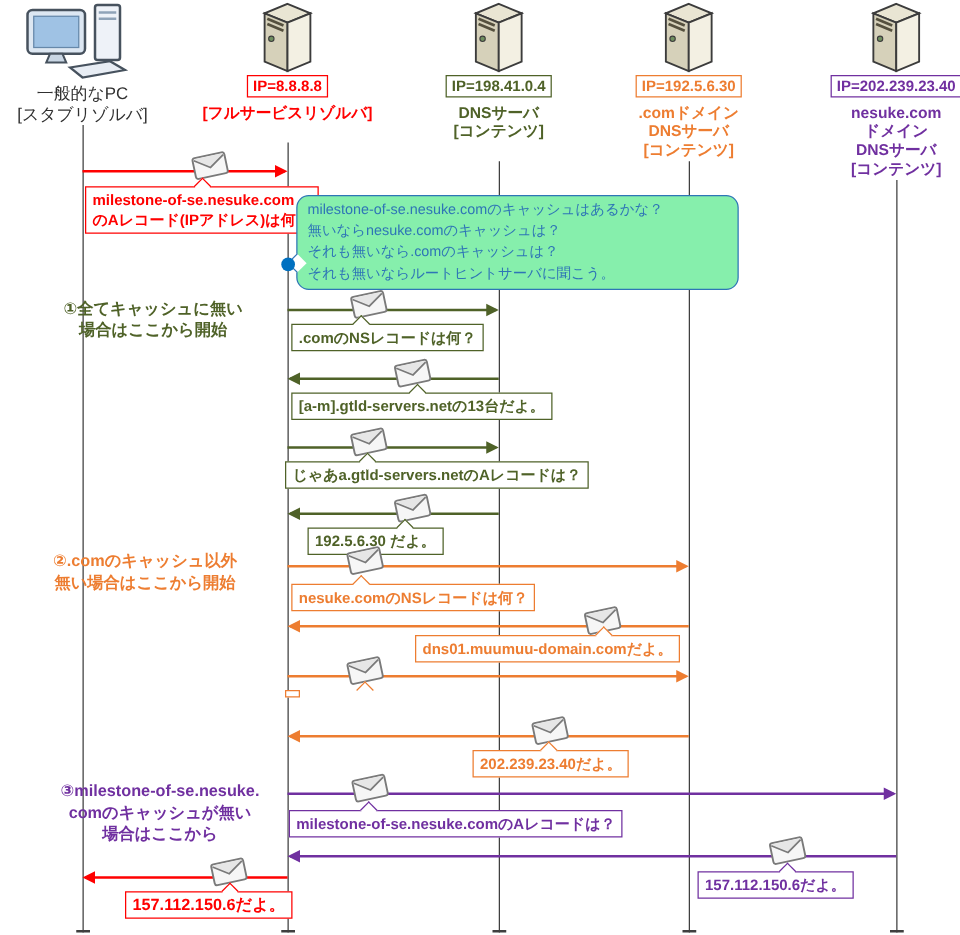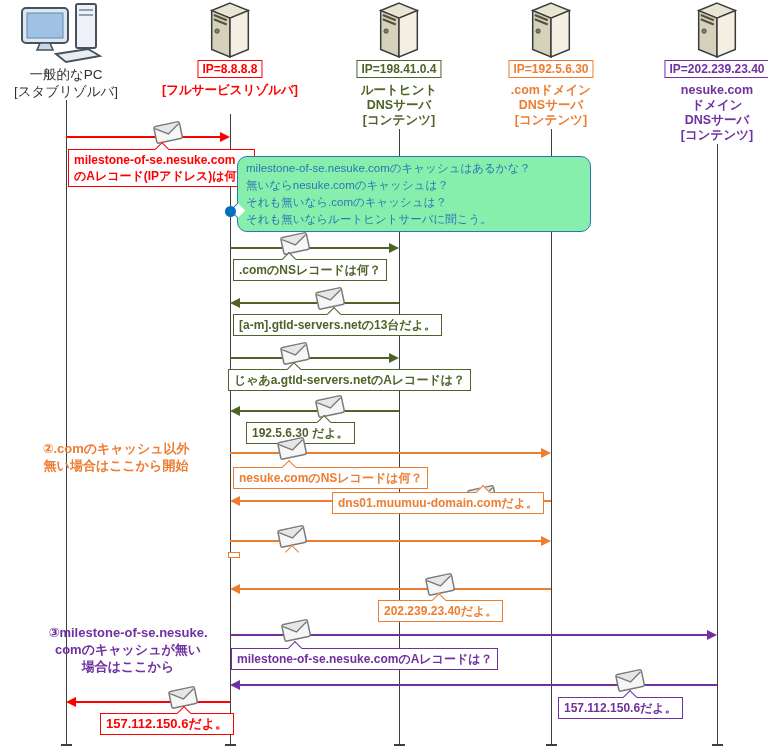--- a/index.html
+++ b/index.html
@@ -99,21 +99,20 @@
     <svg class="abs" style="left:377px;top:2px" width="44" height="56" viewBox="0 0 40 52">
       <polygon points="20,1 37,8 20,15 3,8" fill="#e9e5d3" stroke="#3c3c3c" stroke-width="1.4"></polygon>
       <polygon points="3,8 20,15 20,51 3,44" fill="#d6d1ba" stroke="#3c3c3c" stroke-width="1.4"></polygon>
       <polygon points="20,15 37,8 37,44 20,51" fill="#f3f0e3" stroke="#3c3c3c" stroke-width="1.4"></polygon>
       <line x1="5" y1="12" x2="17" y2="17" stroke="#55503e" stroke-width="2"></line>
       <line x1="5" y1="16" x2="17" y2="21" stroke="#55503e" stroke-width="2"></line>
       <circle cx="8" cy="27" r="2" fill="#6f8f5f" stroke="#3c3c3c" stroke-width="0.8"></circle>
     </svg>
     <div class="ip-badge" style="left:399px;top:60px">IP=198.41.0.4</div>
     <div class="actor-title" style="left:314px;top:83px">
-      <div>ルートヒント</div>
       <div>DNSサーバ</div>
       <div>[コンテンツ]</div>
     </div>
   </div>
 
   <div style="color:#ed7d31">
     <svg class="abs" style="left:529px;top:2px" width="44" height="56" viewBox="0 0 40 52">
       <polygon points="20,1 37,8 20,15 3,8" fill="#e9e5d3" stroke="#3c3c3c" stroke-width="1.4"></polygon>
       <polygon points="3,8 20,15 20,51 3,44" fill="#d6d1ba" stroke="#3c3c3c" stroke-width="1.4"></polygon>
       <polygon points="20,15 37,8 37,44 20,51" fill="#f3f0e3" stroke="#3c3c3c" stroke-width="1.4"></polygon>
@@ -140,20 +139,22 @@
     </svg>
     <div class="ip-badge" style="left:717px;top:60px">IP=202.239.23.40</div>
     <div class="actor-title" style="left:632px;top:83px">
       <div>nesuke.com</div>
       <div>ドメイン</div>
       <div>DNSサーバ</div>
       <div>[コンテンツ]</div>
     </div>
   </div>
 
+  <div class="section-label" style="left:20px;top:238px;width:205px;color:#4f6228">①全てキャッシュに無い
+場合はここから開始</div>
   <div class="section-label" style="left:28px;top:624px;width:200px;color:#7030a0">③milestone-of-se.nesuke.
 comのキャッシュが無い
 場合はここから</div>
   <div class="section-label" style="left:6px;top:440px;width:220px;color:#ed7d31">②.comのキャッシュ以外
 無い場合はここから開始</div>
 
   <div style="color:#ff0000">
     <div class="arrow right" style="left:66px;top:136px;width:162px"></div>
     <svg class="abs" style="left:152px;top:120px" width="32" height="26" viewBox="0 0 32 26">
         <use href="#env"></use>
@@ -209,21 +210,21 @@
         <use href="#env"></use>
       </svg>
     <div class="callout" style="left:233px;top:467px"><span>nesuke.comのNSレコードは何？</span><div class="notch" style="left:50px"></div></div>
   </div>
 
   <div style="color:#ed7d31">
     <div class="arrow left" style="left:232px;top:500px;width:319px"></div>
     <svg class="abs" style="left:466px;top:484px" width="32" height="26" viewBox="0 0 32 26">
         <use href="#env"></use>
       </svg>
-    <div class="callout" style="left:332px;top:492px"><span>dns01.muumuu-domain.comだよ。</span><div class="notch" style="left:145px"></div></div>
+    <div class="callout" style="left:332px;top:508px"><span>dns01.muumuu-domain.comだよ。</span><div class="notch" style="left:145px"></div></div>
   </div>
 
   <div style="color:#ed7d31">
     <div class="arrow right" style="left:230px;top:540px;width:319px"></div>
     <svg class="abs" style="left:276px;top:524px" width="32" height="26" viewBox="0 0 32 26">
         <use href="#env"></use>
       </svg>
     <div class="callout" style="left:228px;top:552px"><div class="notch" style="left:58px"></div></div>
   </div>
 

